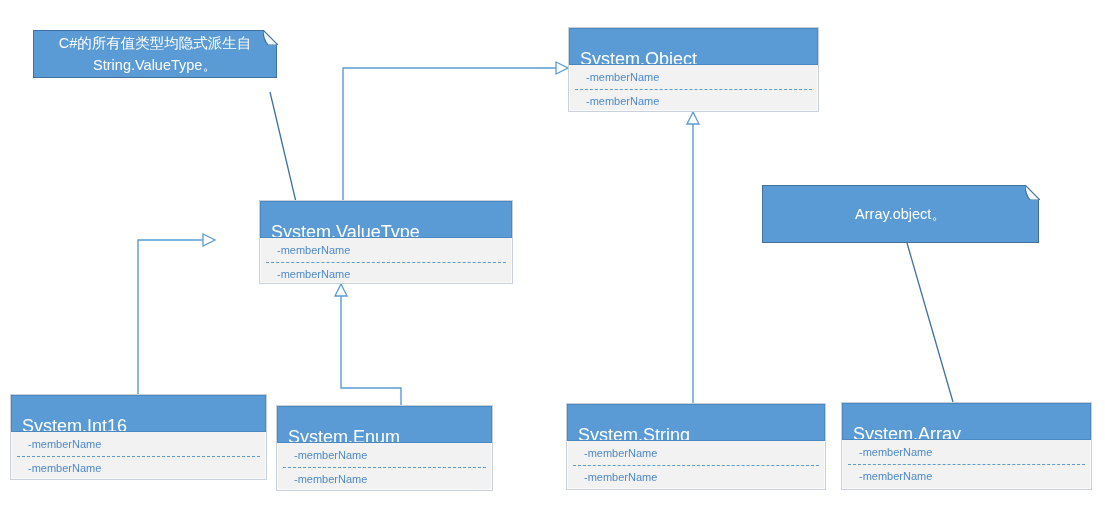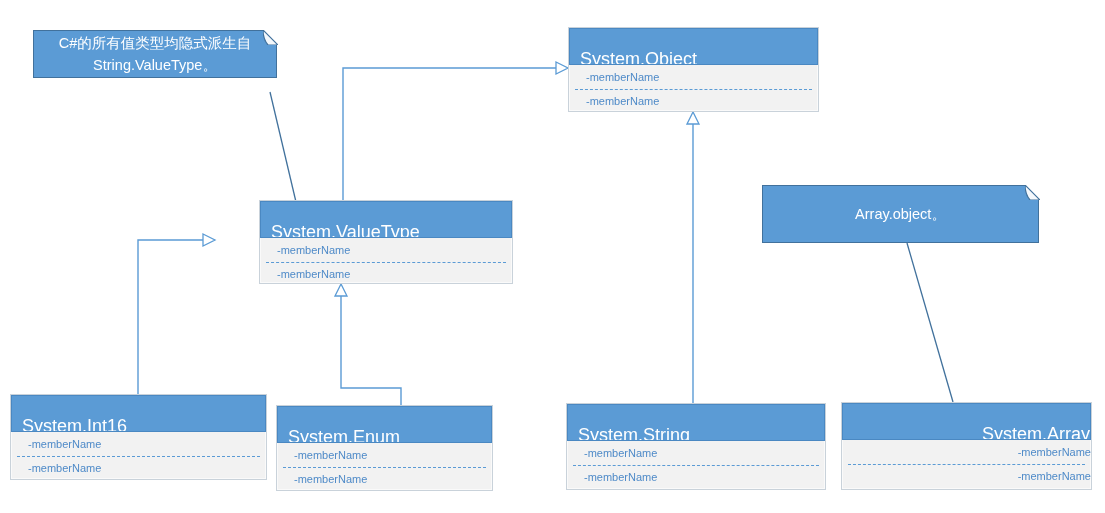--- a/index.html
+++ b/index.html
@@ -143,21 +143,21 @@
 
   <div class="class-box" style="left:566px; top:403px; width:260px; height:87px;">
     <div class="box-header">System.String</div>
     <div class="box-body">
       <div class="member">-memberName</div>
       <div class="member-divider"></div>
       <div class="member">-memberName</div>
     </div>
   </div>
 
-  <div class="class-box" style="left:841px; top:402px; width:251px; height:88px;text-align:right;">
+  <div class="class-box" style="left:841px; top:402px; width:251px; height:88px;">
     <div class="box-header">System.Array</div>
     <div class="box-body">
       <div class="member">-memberName</div>
       <div class="member-divider"></div>
       <div class="member">-memberName</div>
     </div>
   </div>
 
   <div class="note" style="left:33px; top:30px; width:244px; height:48px;">
     <svg class="note-fold" width="15" height="15" viewBox="0 0 15 15">

